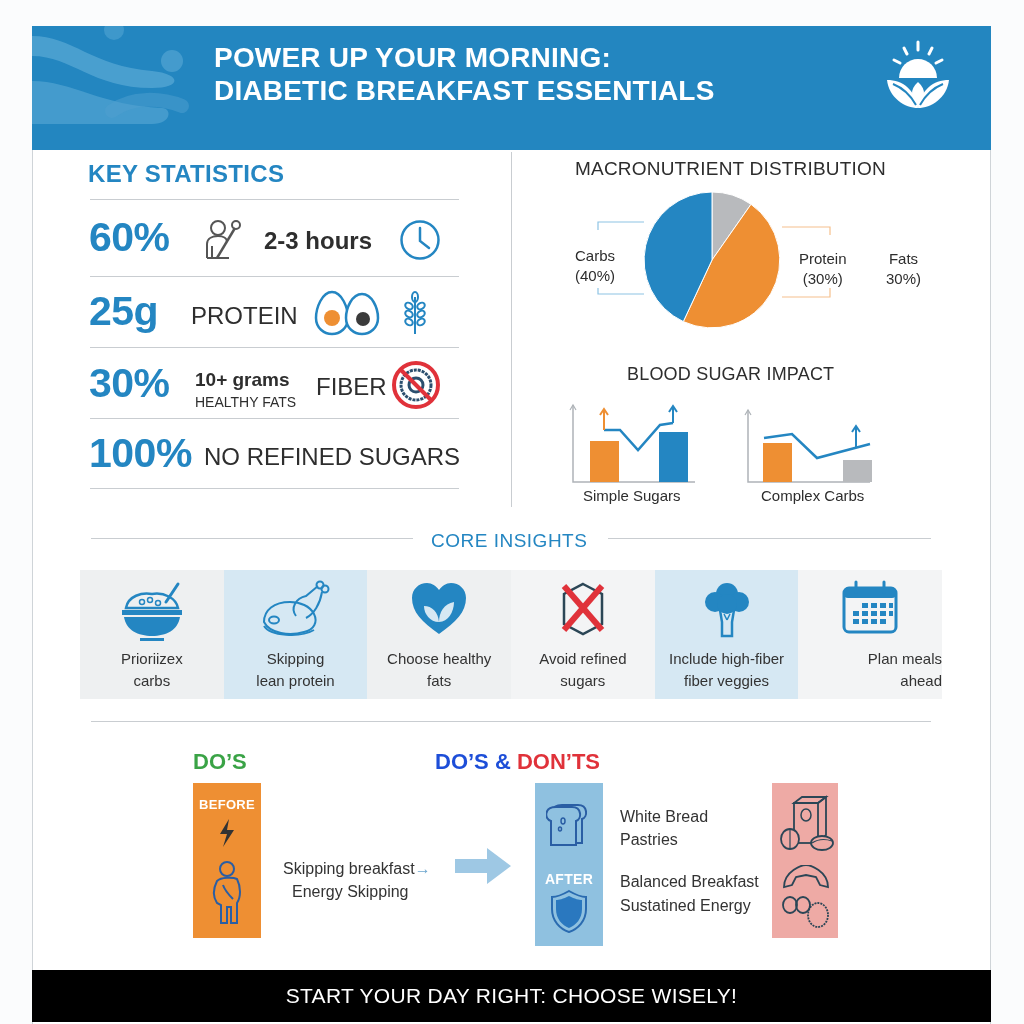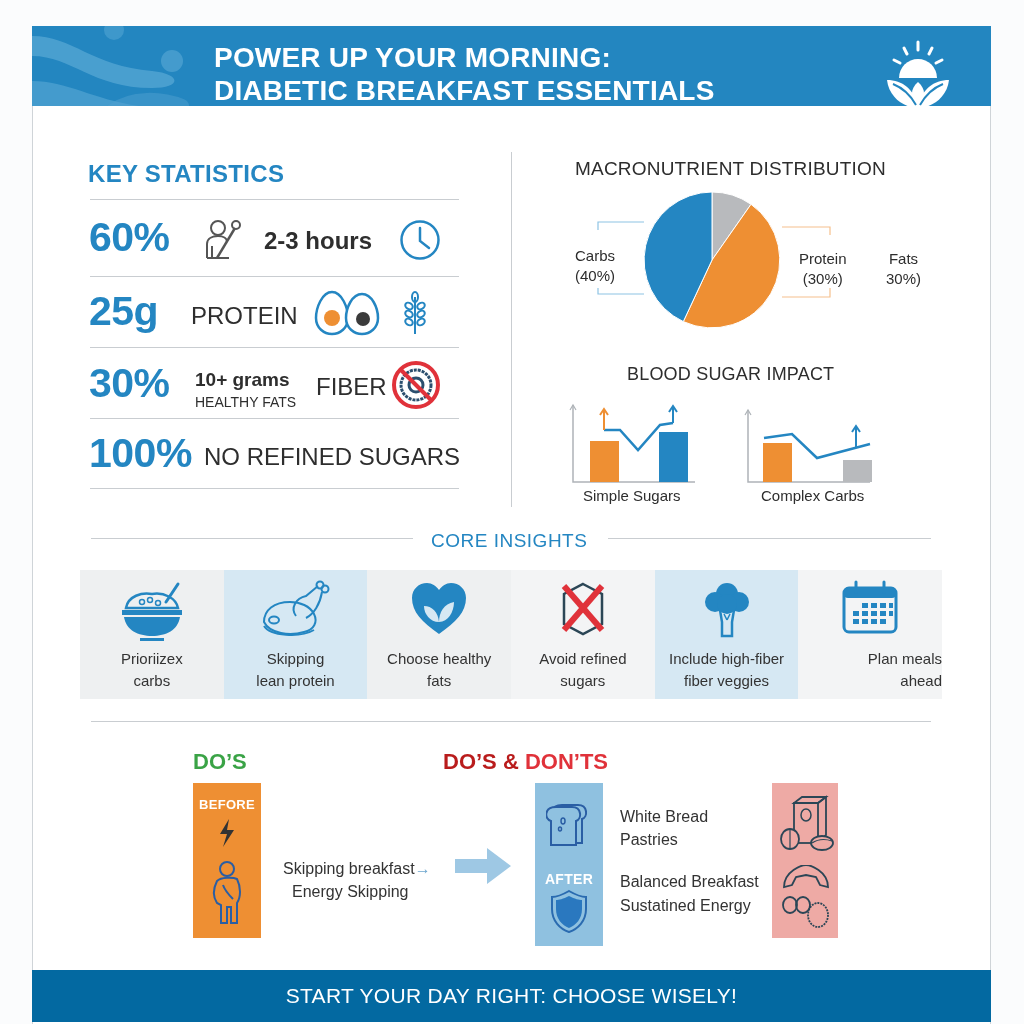--- a/index.html
+++ b/index.html
@@ -2,21 +2,21 @@
 <html><head>
 <meta charset="utf-8">
 <style>
   * { box-sizing: border-box; margin: 0; padding: 0; }
   html, body { width: 1024px; height: 1024px; background: #fbfcfd; overflow: hidden; }
   body { font-family: "Liberation Sans", "DejaVu Sans", sans-serif; color: #2b2b2b; position: relative; }
 
   .frame { position: absolute; left: 32px; top: 26px; width: 959px; height: 998px; background: #ffffff; border-left: 1px solid #cfd4d8; border-right: 1px solid #cfd4d8; }
 
   
-  .header { position: absolute; left: 32px; top: 26px; width: 959px; height: 80px; background: #2386c0; overflow: hidden; }
+  .header { position: absolute; left: 32px; top: 26px; width: 959px; height: 124px; background: #2386c0; overflow: hidden; }
   .header .wave { position: absolute; left: 0; top: 0; }
   .header-title { position: absolute; left: 182px; top: 15px; color: #fff; font-weight: bold; font-size: 28px; line-height: 33px; letter-spacing: 0.2px; }
   .header-title div { white-space: nowrap; }
   .header-icon { position: absolute; right: 40px; top: 14px; }
 
   
   .ks-title { position: absolute; left: 88px; top: 160px; color: #2486c2; font-size: 24px; font-weight: bold; letter-spacing: 0.3px; }
   .hr { position: absolute; height: 1px; background: #c9cdd1; }
   .stat-big { position: absolute; color: #2486c2; font-weight: bold; font-size: 41px; letter-spacing: -0.5px; }
   .stat-txt { position: absolute; color: #2e2e2e; font-size: 24px; white-space: nowrap; }
@@ -37,29 +37,29 @@
   .ci-row { position: absolute; left: 80px; top: 570px; width: 862px; height: 129px; display: flex; }
   .ci-cell { flex: 1; position: relative; text-align: center; }
   .ci-cell.gray { background: #eef0f1; }
   .ci-cell.blue { background: #d6e8f3; }
   .ci-cell .ci-icon { position: absolute; left: 50%; transform: translateX(-50%); top: 10px; }
   .ci-cell .ci-label { position: absolute; left: 0; right: 0; top: 78px; font-size: 15px; line-height: 22px; color: #333; }
 
   
   .dos-title { position: absolute; left: 193px; top: 749px; color: #3aa346; font-weight: bold; font-size: 22px; }
   .dd-title { position: absolute; left: 435px; top: 749px; font-weight: bold; font-size: 22px; white-space: nowrap; }
-  .dd-title .blue { color: #b91c1c; margin-left: 8px; }
+  .dd-title .blue { color: #1d4ed8; }
   .dd-title .red { color: #e0323a; }
 
   .col-box { position: absolute; }
   .box-label { position: absolute; left: 0; right: 0; text-align: center; color: #fff; font-weight: bold; font-size: 13px; letter-spacing: 0.3px; }
   .body-txt { position: absolute; font-size: 16px; color: #333; line-height: 23px; white-space: nowrap; }
 
   
-  .footer { position: absolute; left: 32px; top: 970px; width: 959px; height: 52px; background: #0369a1; color: #fff; text-align: center; font-size: 21px; line-height: 52px; letter-spacing: 0.3px; }
+  .footer { position: absolute; left: 32px; top: 970px; width: 959px; height: 52px; background: #000000; color: #fff; text-align: center; font-size: 21px; line-height: 52px; letter-spacing: 0.3px; }
 </style>
 </head>
 <body>
 
 <div class="frame"></div>
 
 <div class="header">
   <svg class="wave" width="200" height="98" viewBox="0 0 200 98">
     <path d="M0 10 C40 10 60 40 120 45 C150 48 150 62 120 62 C60 62 40 30 0 30 Z" fill="#5aaad6" opacity="0.7"></path>
     <path d="M0 55 C40 55 70 80 130 82 C140 82 140 98 120 98 L0 98 Z" fill="#5aaad6" opacity="0.6"></path>

